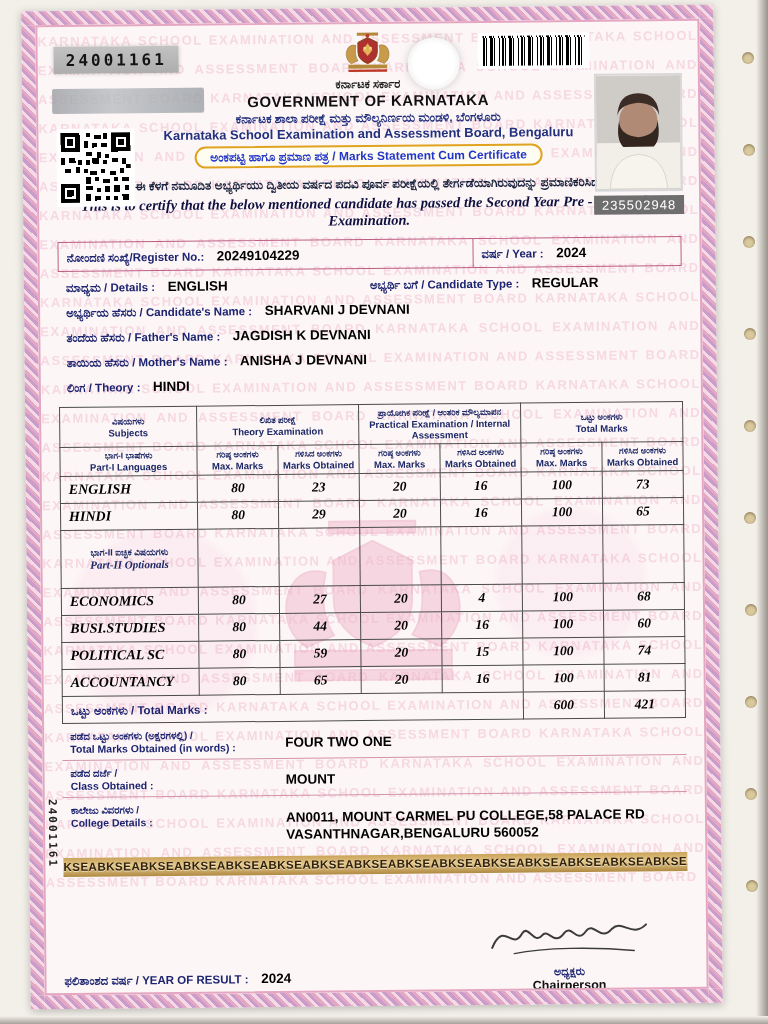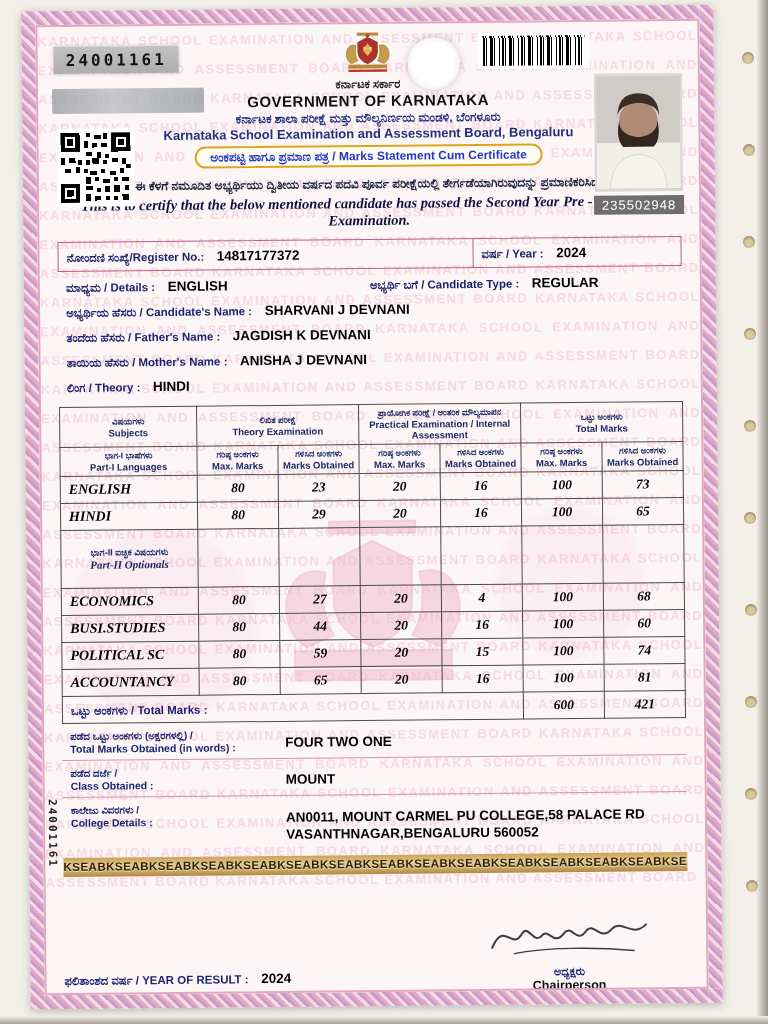--- a/index.html
+++ b/index.html
@@ -262,21 +262,21 @@
 
     <div class="certify layer">
       <div class="certify-kn">ಈ ಕೆಳಗೆ ನಮೂದಿತ ಅಭ್ಯರ್ಥಿಯು ದ್ವಿತೀಯ ವರ್ಷದ ಪದವಿ ಪೂರ್ವ ಪರೀಕ್ಷೆಯಲ್ಲಿ ತೇರ್ಗಡೆಯಾಗಿರುವುದನ್ನು ಪ್ರಮಾಣಿಕರಿಸಿದೆ.</div>
       <div class="certify-en">This is to certify that the below mentioned candidate has passed the Second Year Pre - University Examination.</div>
     </div>
 
     <div class="fields layer">
       <div class="reg-row">
         <div class="reg-left">
           <span class="lab">ನೋಂದಣಿ ಸಂಖ್ಯೆ/Register No.:</span>
-          <span class="val">14817177372</span>
+          <span class="val">20249104229</span>
         </div>
         <div class="reg-right">
           <span class="lab">ವರ್ಷ / Year :</span>
           <span class="val">2024</span>
         </div>
       </div>
 
       <div class="frow split">
         <div class="half">
           <span class="lab">ಮಾಧ್ಯಮ / Details :</span>

